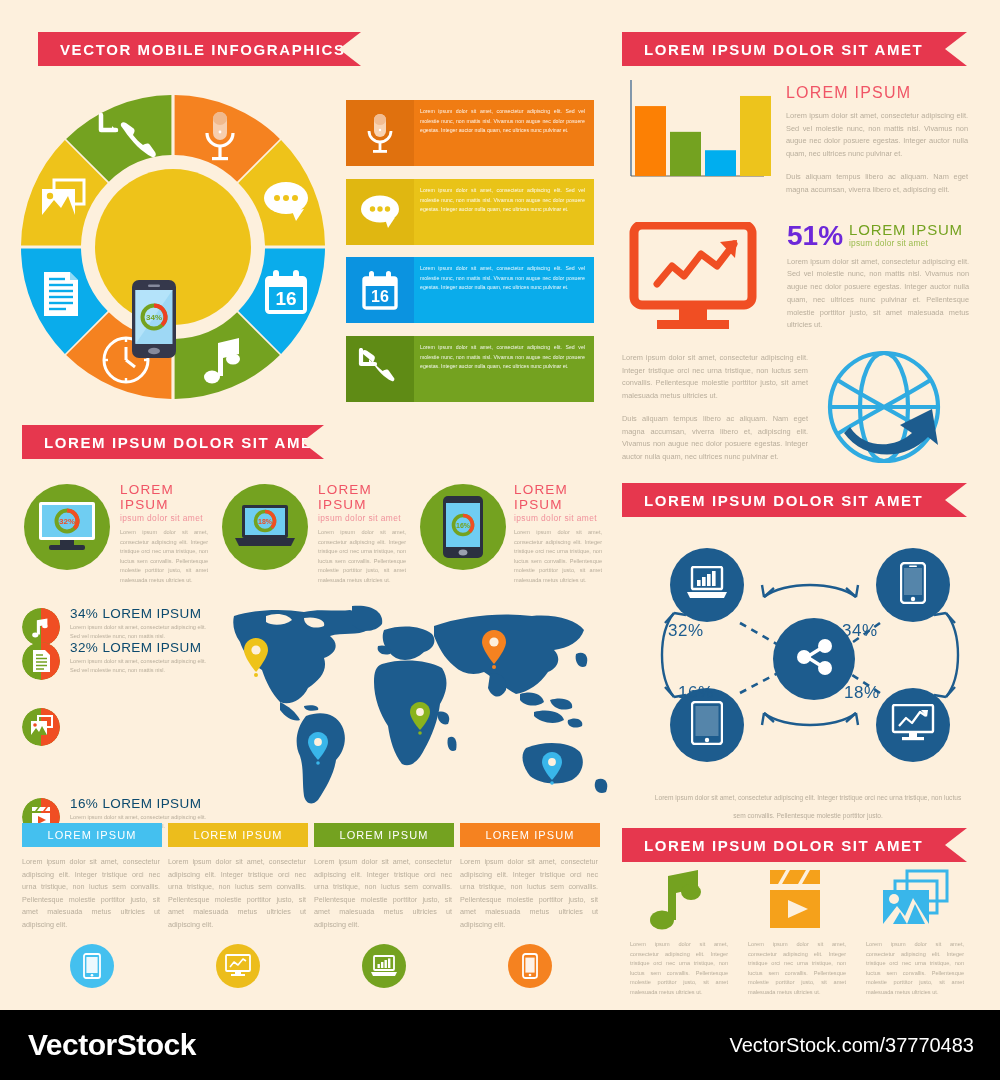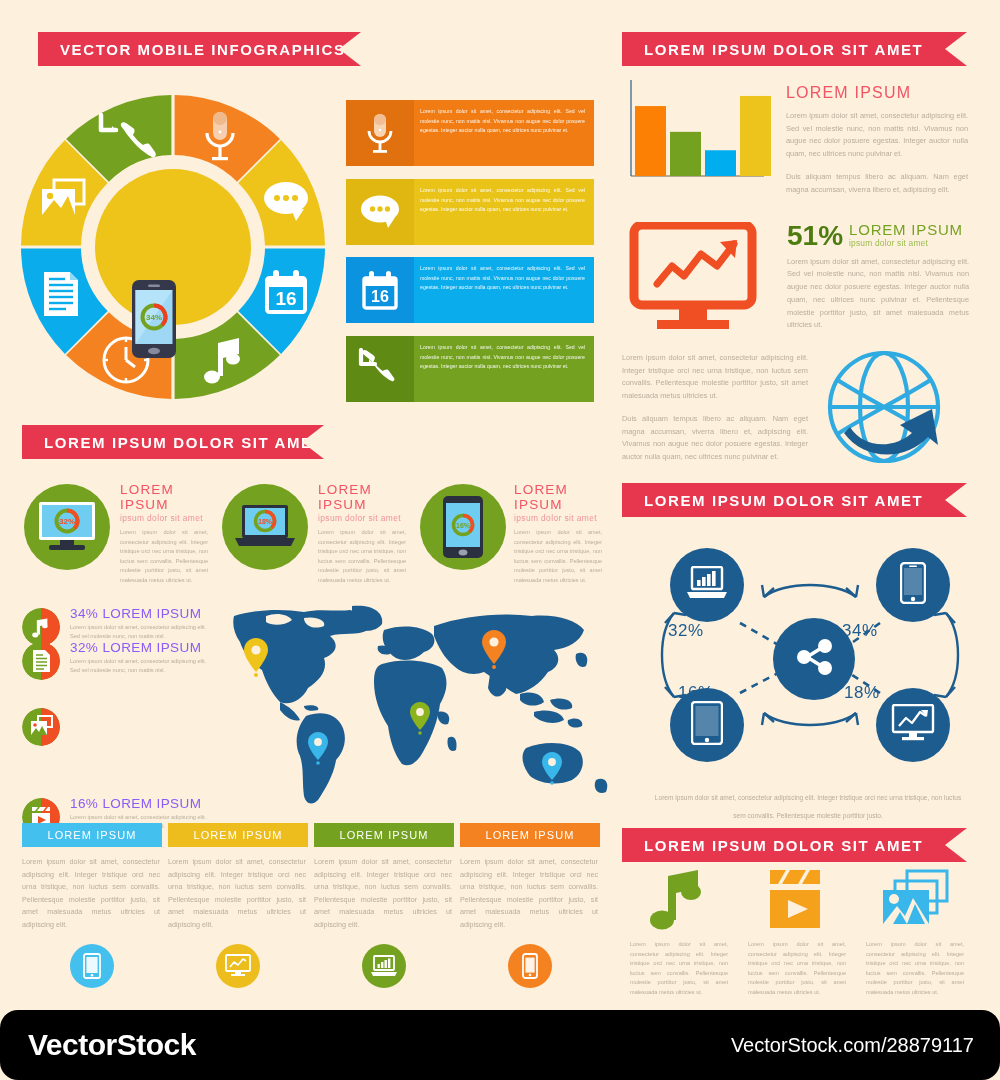--- a/index.html
+++ b/index.html
@@ -50,21 +50,21 @@
   .barchart { position:absolute; left:626px; top:78px; width:145px; height:110px; }
 
   
   .devcircle { position:absolute; width:86px; height:86px; border-radius:50%; background:#74a220;
     display:flex; align-items:center; justify-content:center; }
 
   
   .pctrow { position:absolute; left:22px; width:200px; height:48px; }
   .pctrow .pcircle { position:absolute; left:0; top:2px; width:38px; height:38px; border-radius:50%; overflow:hidden; }
   .pctrow .ptxt { margin-left:48px; }
-  .pctrow .ptitle { color:#8b5cf6; font-size:13.5px; letter-spacing:.4px; white-space:nowrap; }
+  .pctrow .ptitle { color:#0c4a6e; font-size:13.5px; letter-spacing:.4px; white-space:nowrap; }
   .pctrow .pdesc { font-size:5.6px; line-height:1.65; color:#b9ae9c; margin-top:2px; width:145px; }
 
   
   .tabcol { position:absolute; top:823px; width:140px; }
   .tabcol .tabhdr { height:24px; display:flex; align-items:center; justify-content:center;
       color:#fff; font-size:11px; letter-spacing:1.1px; }
   .tabcol .tabbody { font-size:7.2px; line-height:1.75; color:#b9ae9c; text-align:justify; padding:9px 2px 0 0; }
   .tabcol .tabicon { width:44px; height:44px; border-radius:50%; margin:12px auto 0;
       display:flex; align-items:center; justify-content:center; }
 
@@ -75,21 +75,21 @@
   .hubcenter { position:absolute; left:151px; top:103px; width:82px; height:82px; border-radius:50%;
       background:#1d5c8e; display:flex; align-items:center; justify-content:center; }
   .hubpct { position:absolute; color:#1d5c8e; font-size:17px; letter-spacing:.5px; }
 
   
   .mediacol { position:absolute; top:868px; width:98px; }
   .mediacol .micon { height:62px; display:flex; align-items:flex-end; justify-content:center; }
   .mediacol .mtxt { font-size:5.6px; line-height:1.72; color:#b9ae9c; text-align:justify; margin-top:10px; }
 
   
-  .footer { position:absolute; left:0; top:1010px; width:1000px; height:70px; background:#000;border-radius:18px; }
+  .footer { position:absolute; left:0; top:1010px; width:1000px; height:70px; background:#000; }
   .footer .brand { position:absolute; left:28px; top:18px; color:#fff; font-size:30px; font-weight:bold;
       font-family:"Liberation Sans", sans-serif; letter-spacing:-.5px; }
   .footer .url { position:absolute; right:26px; top:24px; color:#fff; font-size:20px; }
 
   .map { position:absolute; left:232px; top:602px; width:388px; height:215px; }
 </style>
 </head>
 <body>
 
 <div class="page">
@@ -279,21 +279,21 @@
       <rect x="7" y="3" width="118" height="80" rx="8" fill="none" stroke="#f04e23" stroke-width="9"></rect>
       <path d="M 30 62 L 45 44 L 57 54 L 74 32 L 90 44 L 107 22" fill="none" stroke="#f04e23" stroke-width="7" stroke-linejoin="round" stroke-linecap="round"></path>
       <path d="M 93 20 L 110 18 L 108 36 Z" fill="#f04e23"></path>
       <rect x="52" y="83" width="28" height="15" fill="#f04e23"></rect>
       <rect x="30" y="98" width="72" height="9" fill="#f04e23"></rect>
     </svg>
   </div>
 
   <div style="position:absolute; left:787px; top:222px; width:182px;">
     <div style="display:flex; align-items:flex-end; gap:6px;">
-      <span style="color:#4d7c0f; font-size:28px; font-weight:bold; line-height:.92;">51%</span>
+      <span style="color:#6d28d9; font-size:28px; font-weight:bold; line-height:.92;">51%</span>
       <div style="padding-bottom:1px;">
         <div style="color:#74a220; font-size:15px; letter-spacing:.8px; line-height:1.05;">LOREM IPSUM</div>
         <div style="color:#9bbb4e; font-size:8.4px; letter-spacing:.2px;">ipsum dolor sit amet</div>
       </div>
     </div>
     <div class="body-txt" style="margin-top:7px;">Lorem ipsum dolor sit amet, consectetur adipiscing elit. Sed vel molestie nunc, non mattis nisl. Vivamus non augue nec dolor posuere egestas. Integer auctor nulla quam, nec ultrices nunc pulvinar et. Pellentesque molestie porttitor justo, sit amet malesuada metus ultricies ut.</div>
   </div>
 
   <div style="position:absolute; left:622px; top:352px; width:186px;">
     <div class="body-txt">Lorem ipsum dolor sit amet, consectetur adipiscing elit. Integer tristique orci nec urna tristique, non luctus sem convallis. Pellentesque molestie porttitor justo, sit amet malesuada metus ultricies ut.</div>
@@ -713,14 +713,14 @@
         <path d="M 12 56 L 19 44 L 26 56 Z" fill="#39b6ea"></path>
       </svg>
     </div>
     <div class="mtxt">Lorem ipsum dolor sit amet, consectetur adipiscing elit. Integer tristique orci nec urna tristique, non luctus sem convallis. Pellentesque molestie porttitor justo, sit amet malesuada metus ultricies ut.</div>
   </div>
 
 </div>
 
 <div class="footer">
   <span class="brand">VectorStock</span>
-  <span class="url">VectorStock.com/28879117</span>
+  <span class="url">VectorStock.com/37770483</span>
 </div>
 
 </body></html>

